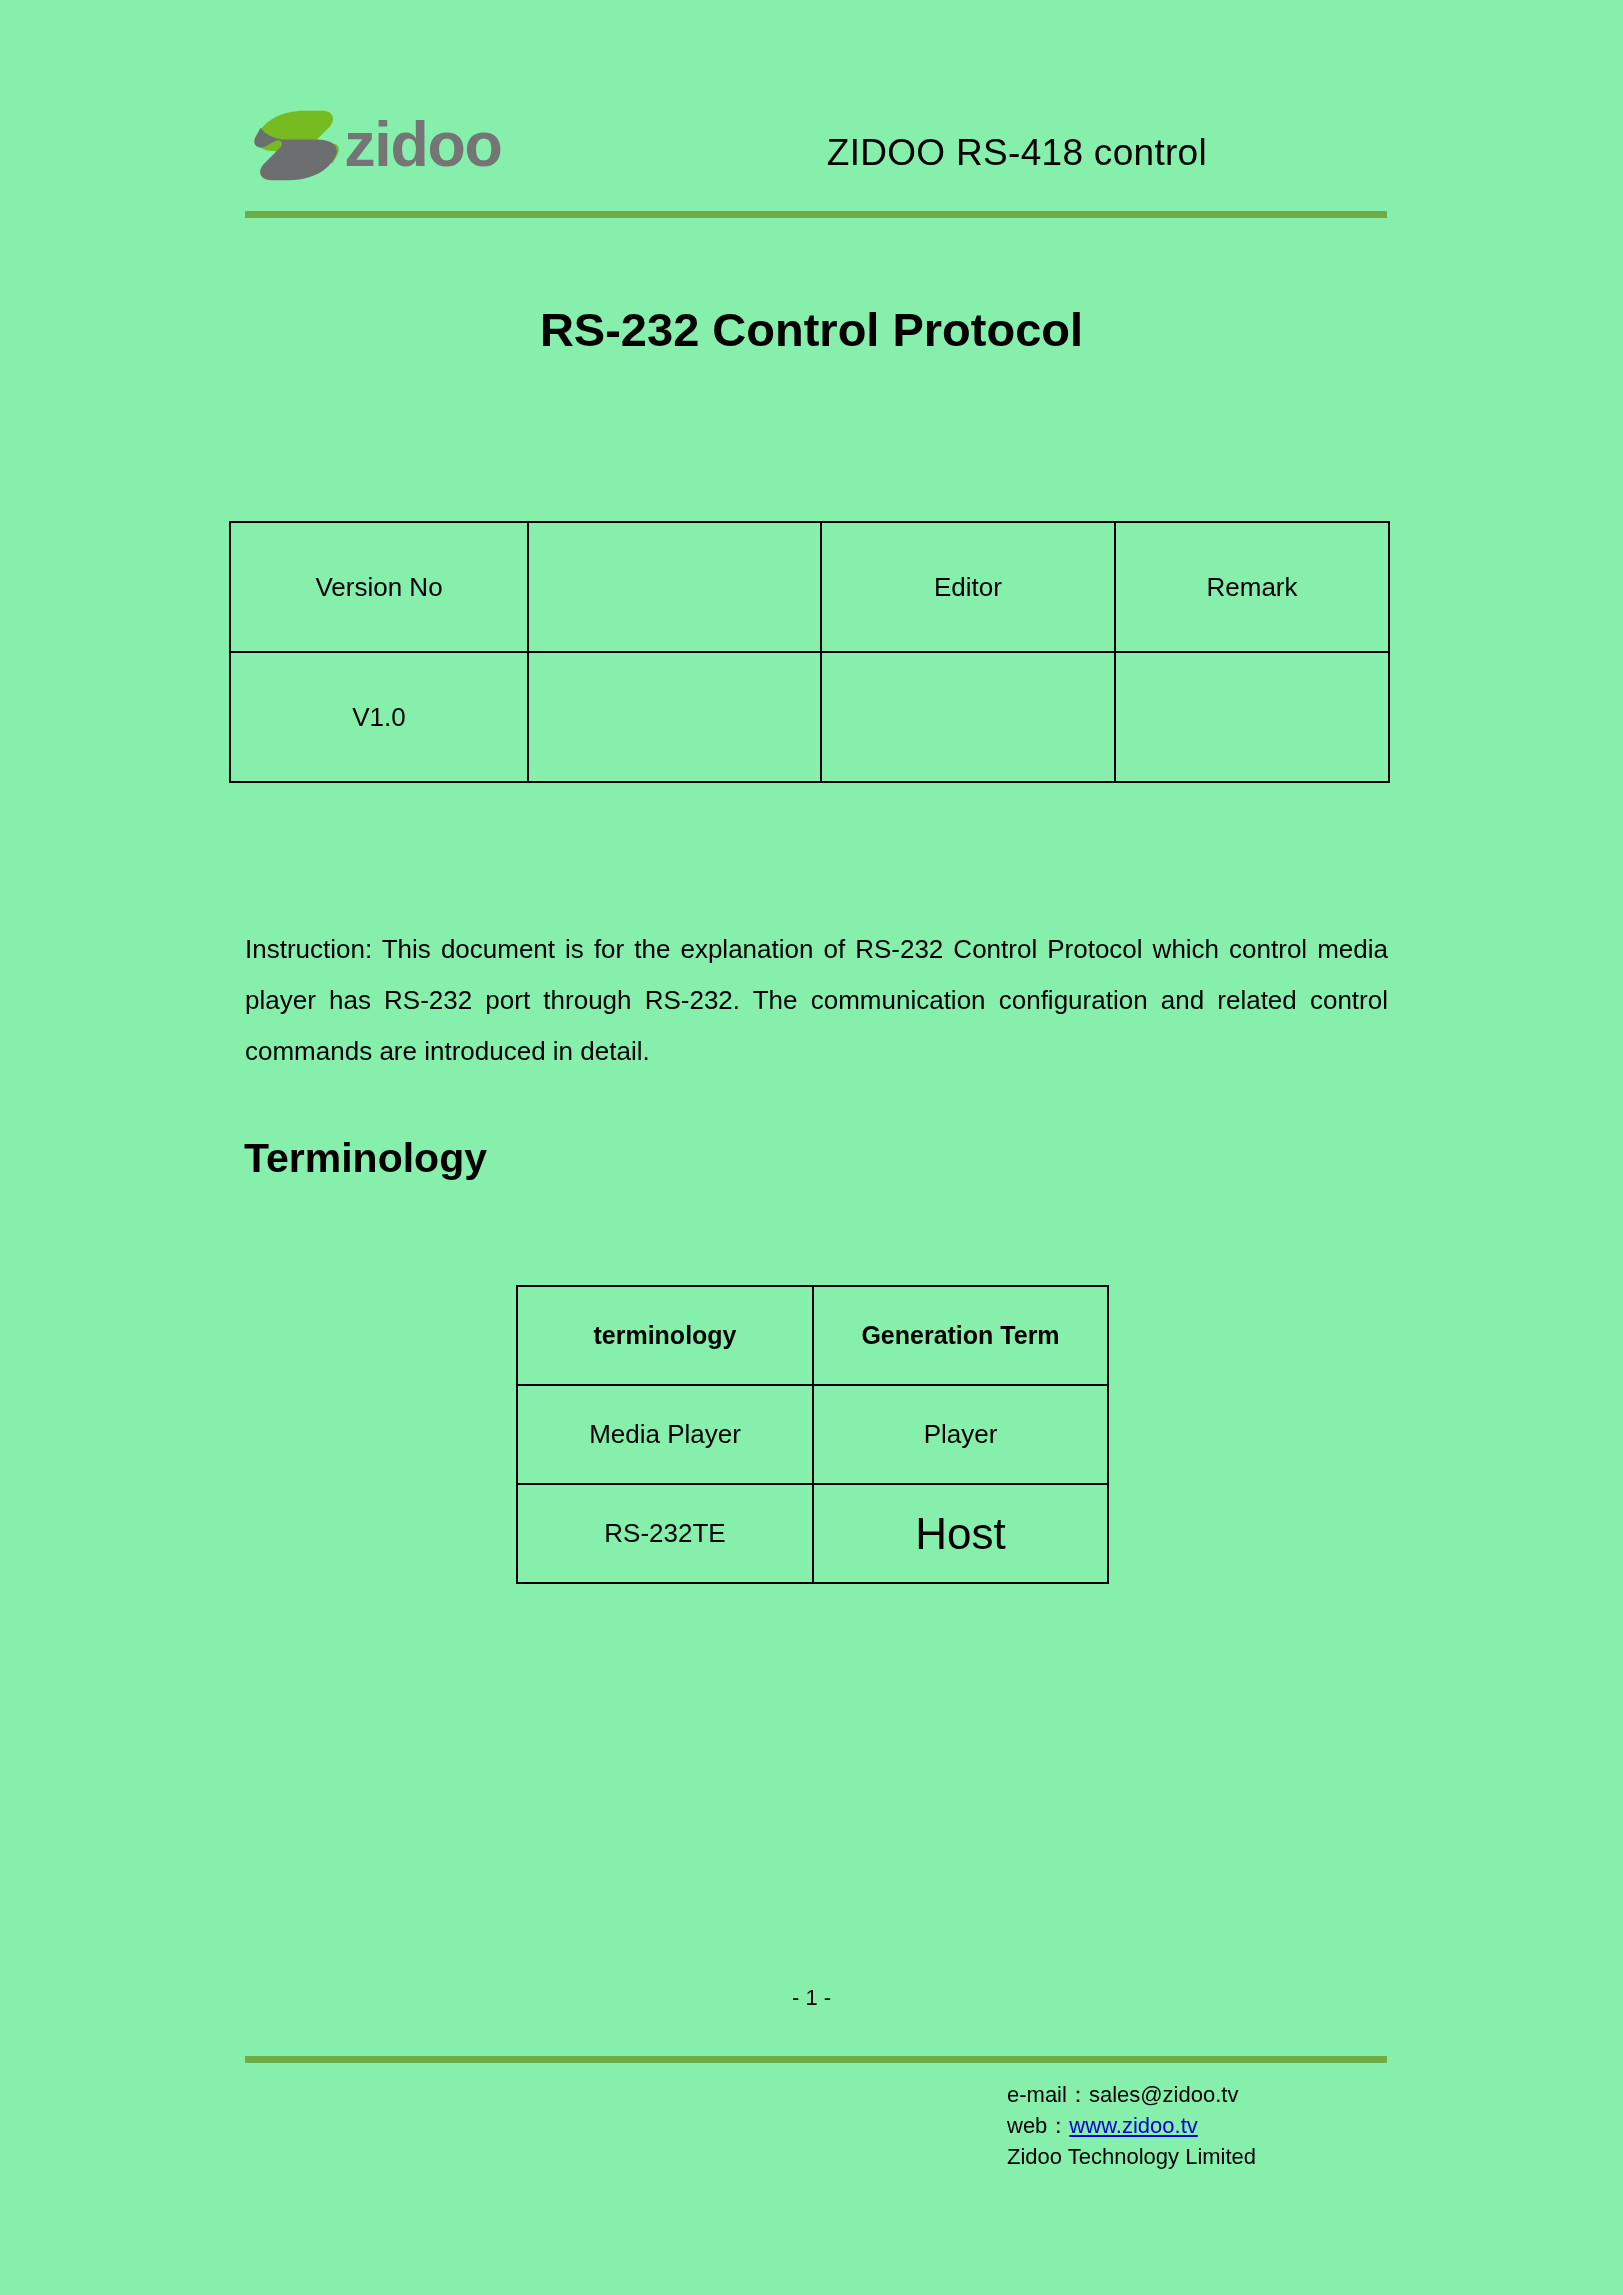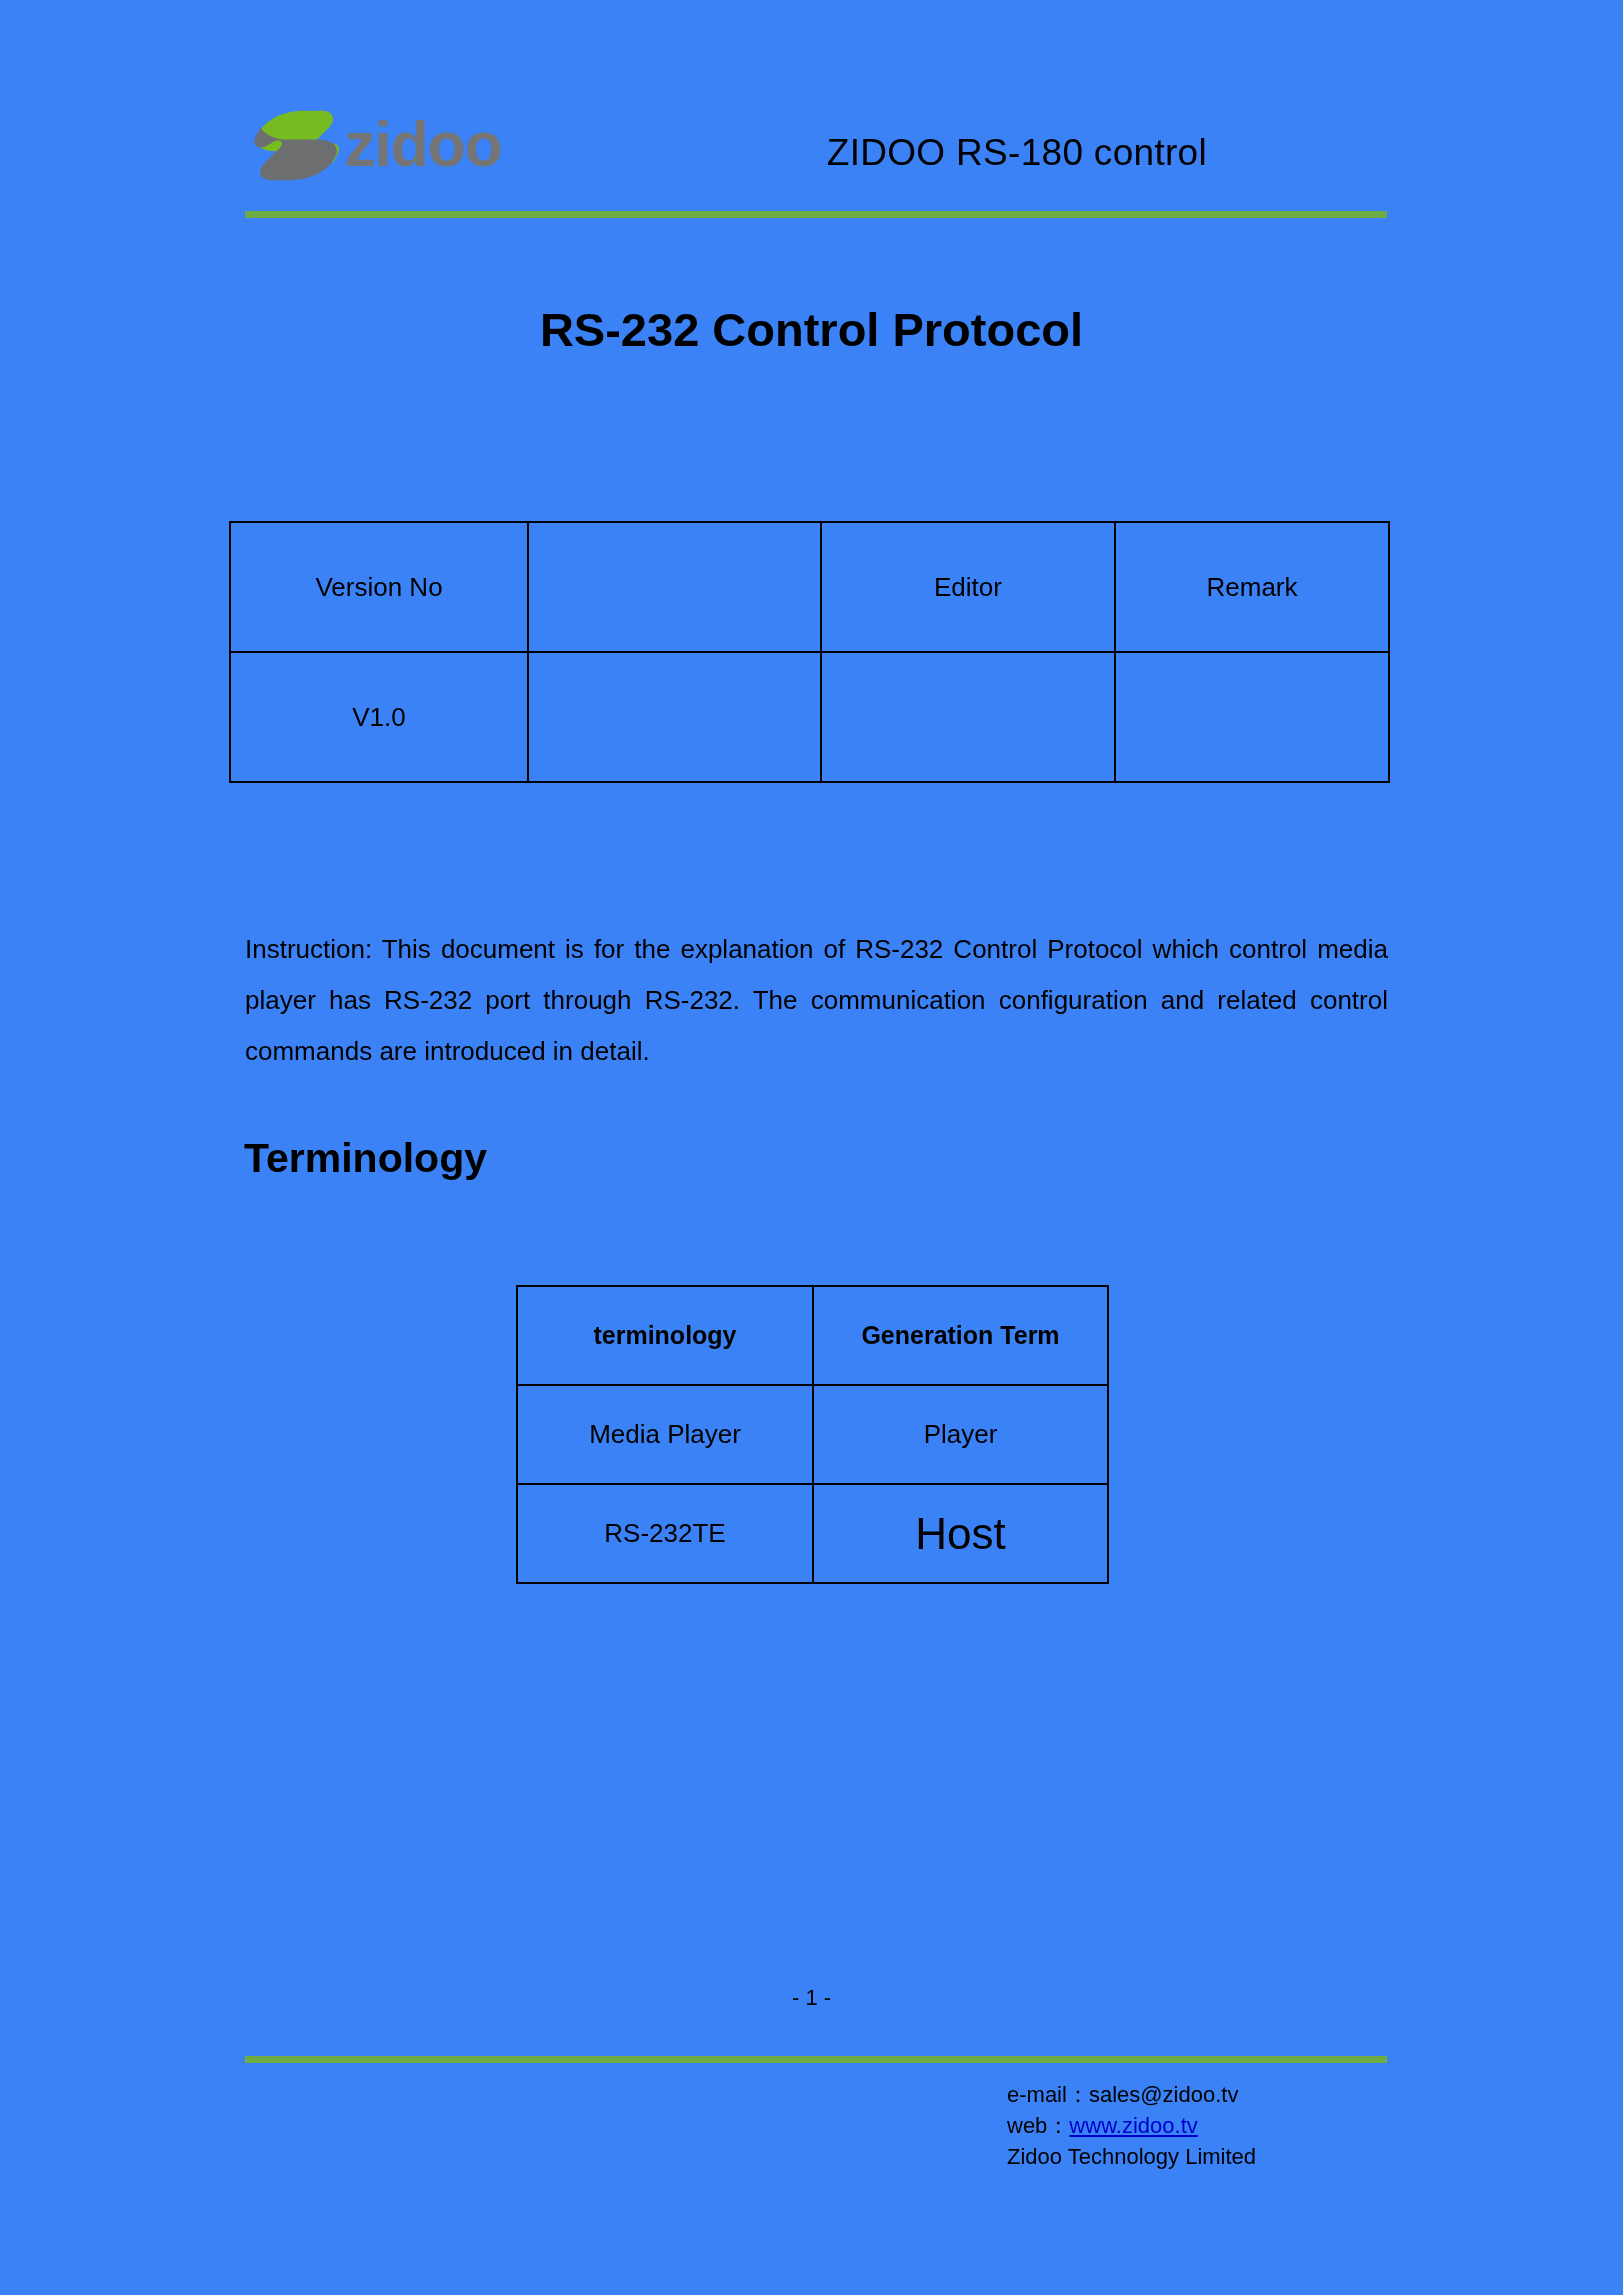--- a/index.html
+++ b/index.html
@@ -14,21 +14,21 @@
     font-family: "Liberation Sans", sans-serif;
     color: #000000;
     overflow: hidden;
   }
 
   .page {
     position: absolute;
     left: 0; top: 0;
     width: 1623px;
     height: 2295px;
-    background: #3b82f6;
+    background: #86efac;
   }
 
   
   .doc-header {
     position: absolute;
     left: 245px;
     top: 98px;
     width: 1142px;
     height: 105px;
   }
@@ -191,21 +191,21 @@
       <svg class="logo-svg" width="294" height="85" viewBox="0 0 450 130">
 
         <path d="M18 52 C 28 26, 58 12, 90 12 L 118 12 C 134 12, 140 24, 130 36 L 104 62 C 98 69, 104 76, 112 72 L 126 64 C 138 58, 148 66, 142 78 L 134 92 C 124 78, 108 74, 94 74 L 50 74 C 30 74, 14 68, 18 52 Z" fill="#76BC21"></path>
 
         <path d="M140 78 C 130 104, 100 118, 68 118 L 40 118 C 24 118, 18 106, 28 94 L 54 68 C 60 61, 54 54, 46 58 L 32 66 C 20 72, 10 64, 16 52 L 24 38 C 34 52, 50 56, 64 56 L 108 56 C 128 56, 144 62, 140 78 Z" fill="#6D6E6F"></path>
 
         <text x="152" y="96" font-family="'Liberation Sans', sans-serif" font-size="96" font-weight="bold" fill="#757575" letter-spacing="-2">zidoo</text>
       </svg>
     </div>
 
-    <div class="header-title">ZIDOO RS-180 control</div>
+    <div class="header-title">ZIDOO RS-418 control</div>
   </div>
 
   <div class="rule-green-top"></div>
 
   <div class="doc-title">RS-232 Control Protocol</div>
 
   <table class="version-table">
     <colgroup>
       <col class="vt-c1">
         <col class="vt-c2">

